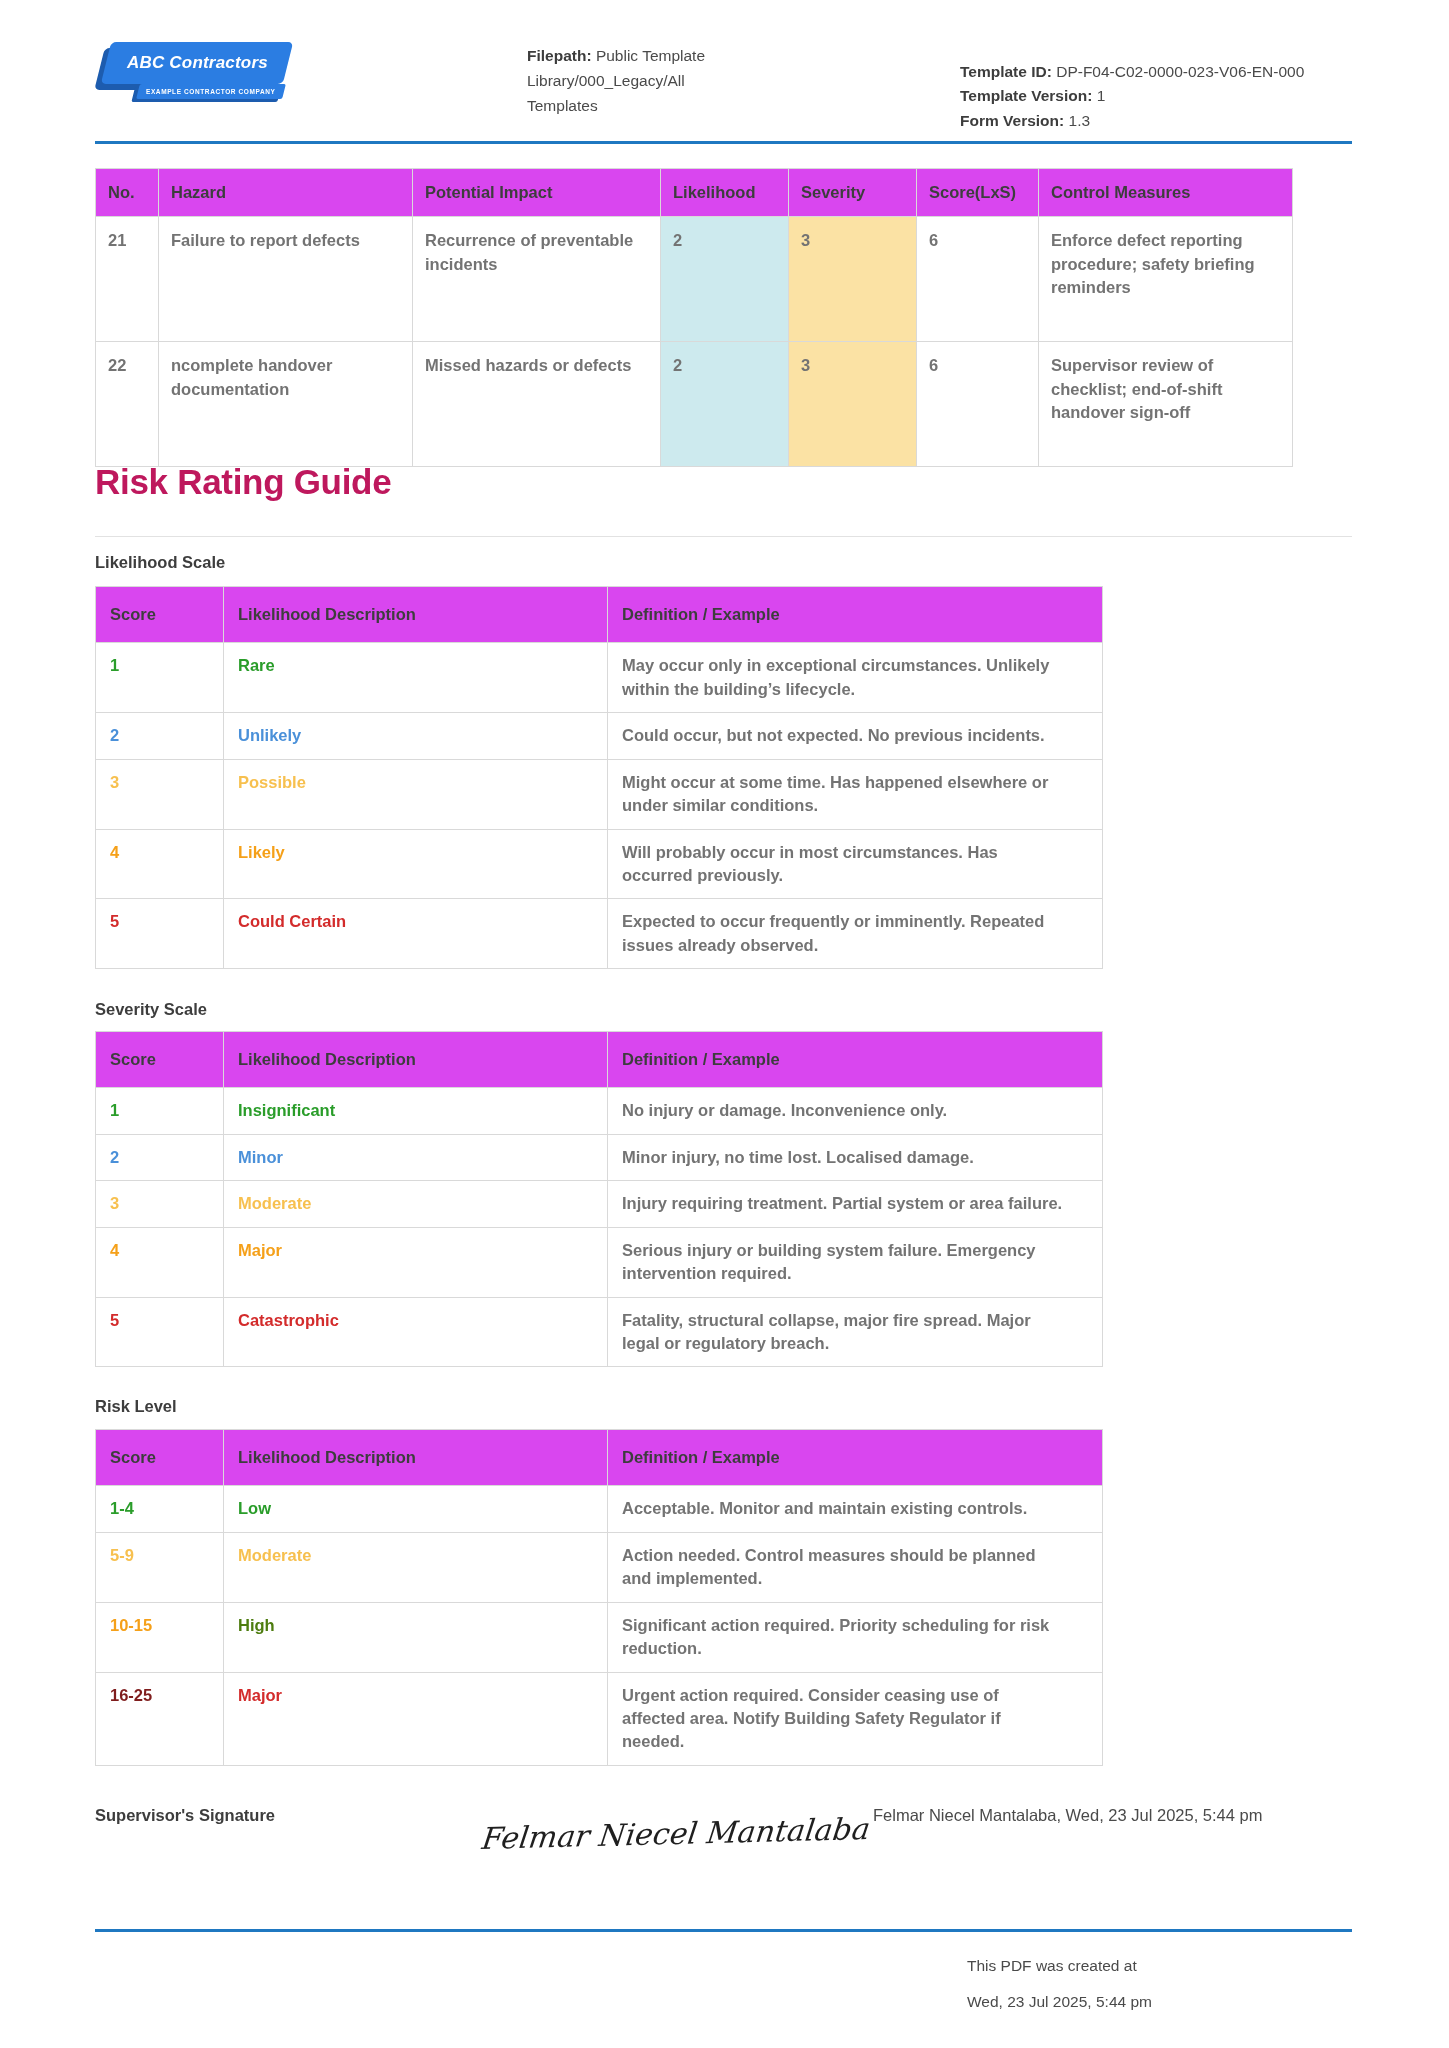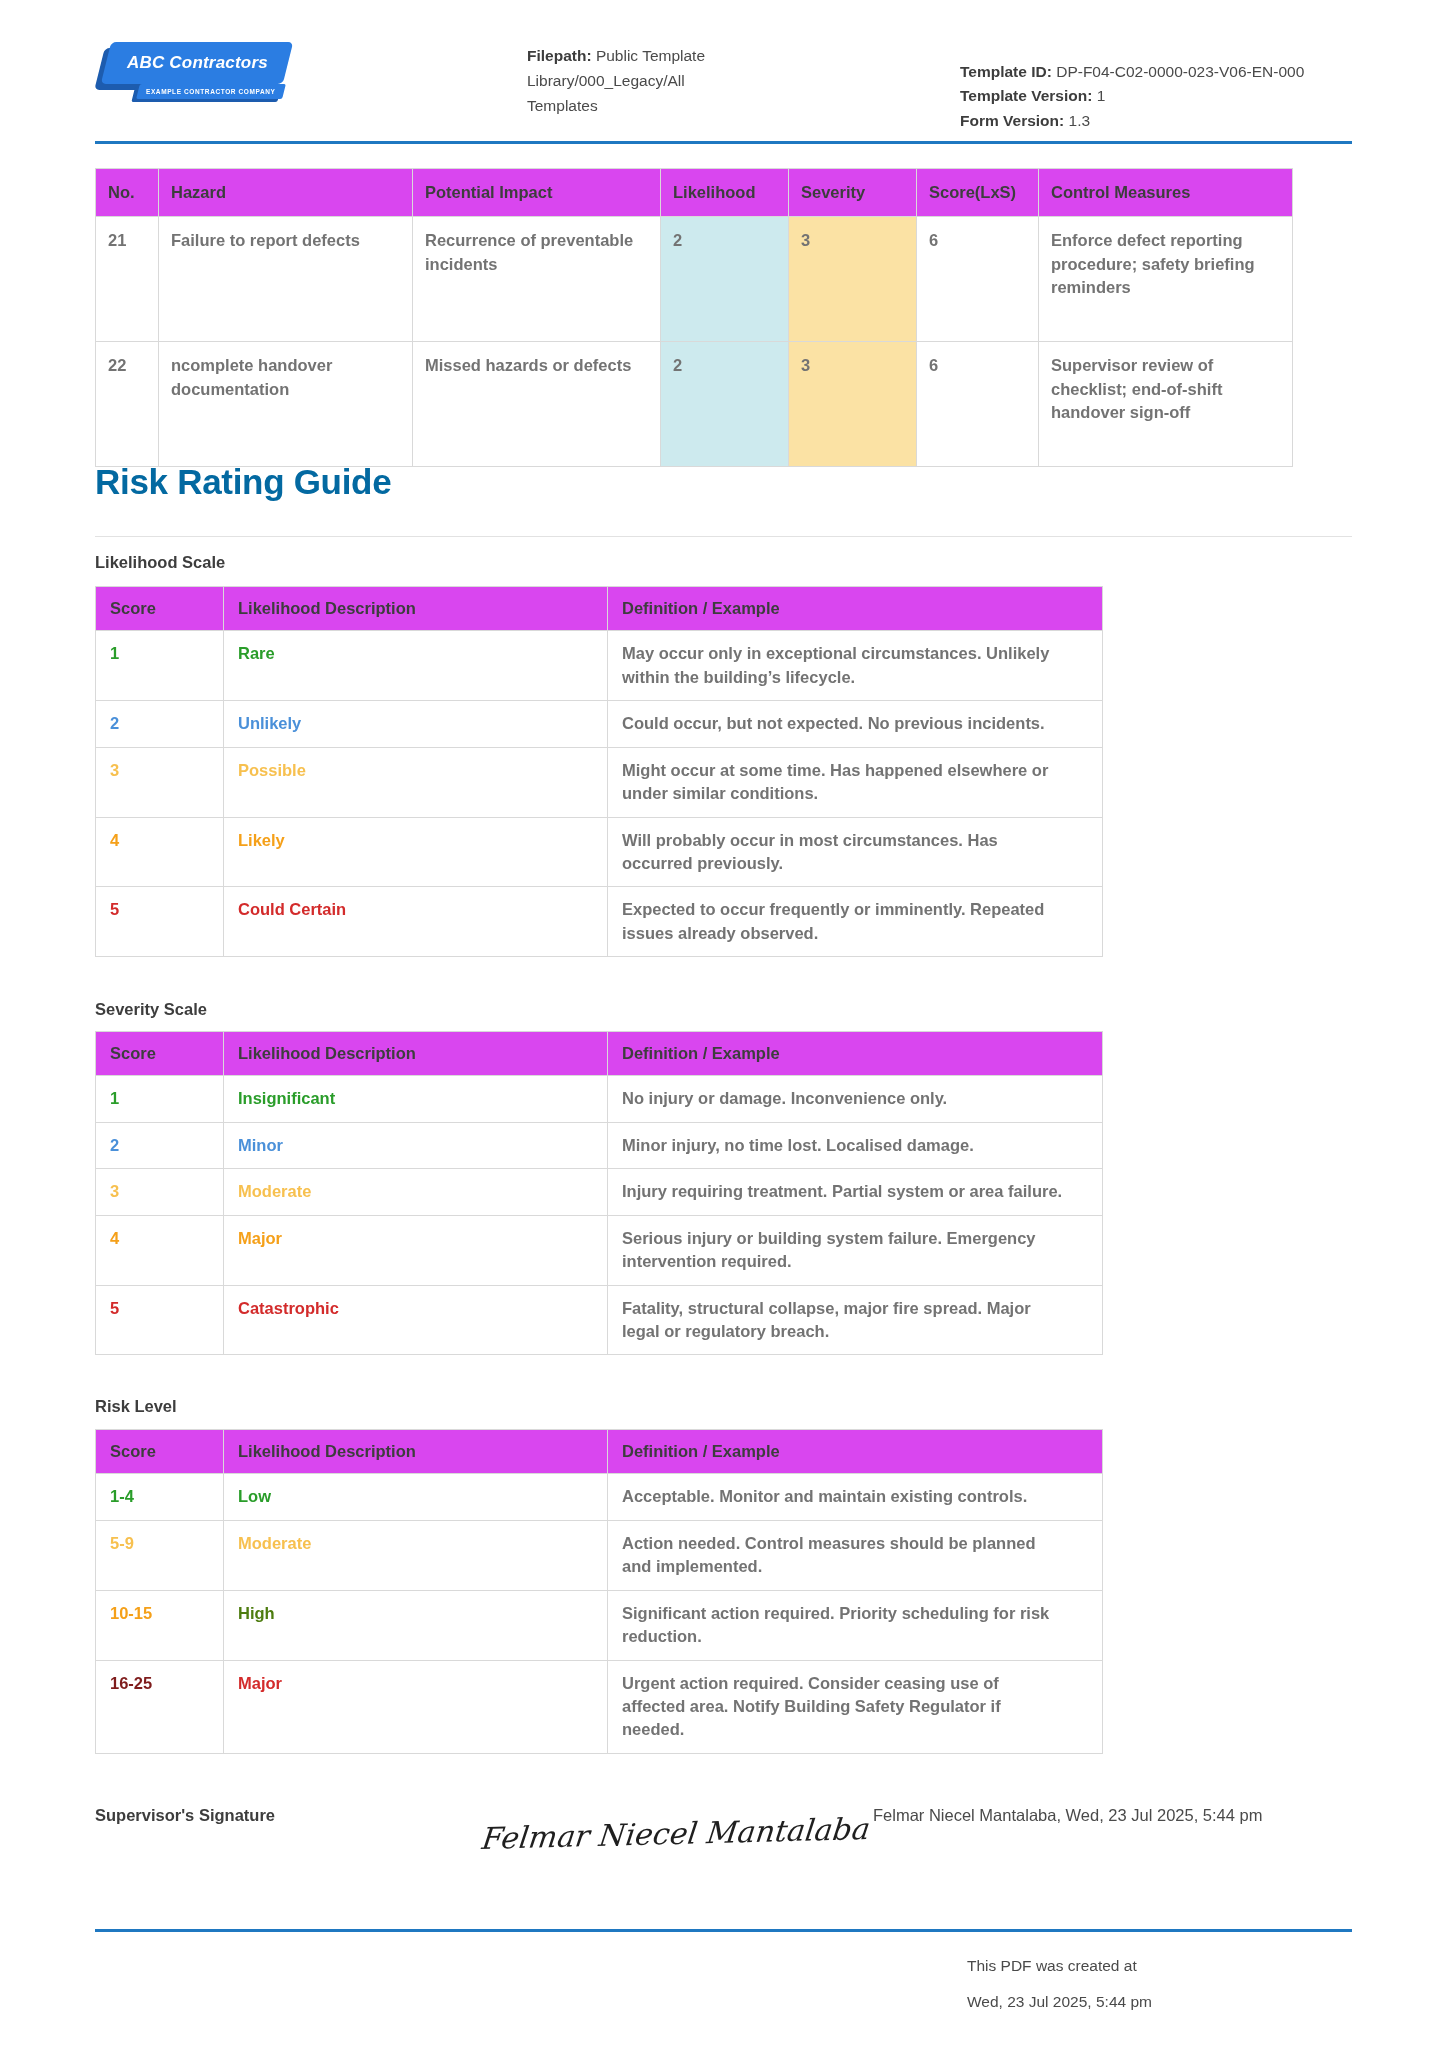--- a/index.html
+++ b/index.html
@@ -44,24 +44,24 @@
   .t-hazard col.c3{width:248px;} .t-hazard col.c4{width:128px;}
   .t-hazard col.c5{width:128px;} .t-hazard col.c6{width:122px;}
   .t-hazard col.c7{width:254px;}
   .t-hazard tbody td{height:100px;}
 
   .t-guide{left:95px;width:1007px;}
   .t-guide col.c-score{width:128px;}
   .t-guide col.c-desc{width:384px;}
   .t-guide col.c-def{width:495px;}
   .t-guide td{padding:11px 14px;}
-  .t-guide th{padding:10px 14px;}
+  .t-guide th{padding:16px 14px;}
   .t-guide td.score,.t-guide td.desc{font-weight:700;}
 
-  .h1-title{left:95px;top:462px;font-size:35px;font-weight:700;color:#0369a1;letter-spacing:-.3px;}
+  .h1-title{left:95px;top:462px;font-size:35px;font-weight:700;color:#be185d;letter-spacing:-.3px;}
   .sec-label{left:95px;font-size:16.5px;font-weight:700;color:#3d3d3d;}
 
   
   .sig-label{left:95px;top:1806px;font-size:16.5px;font-weight:700;color:#3d3d3d;}
   .sig-value{left:873px;top:1806px;font-size:16.5px;color:#4a4a4a;}
   .sig-script{left:483px;top:1816px;font-family:"DejaVu Serif","Liberation Serif",serif;
     font-style:italic;font-size:30px;color:#1f1f1f;transform:skewX(-9deg) rotate(-1.5deg);}
 
   
   .footer-col{top:1948px;font-size:15.5px;line-height:36px;color:#4a4a4a;}

